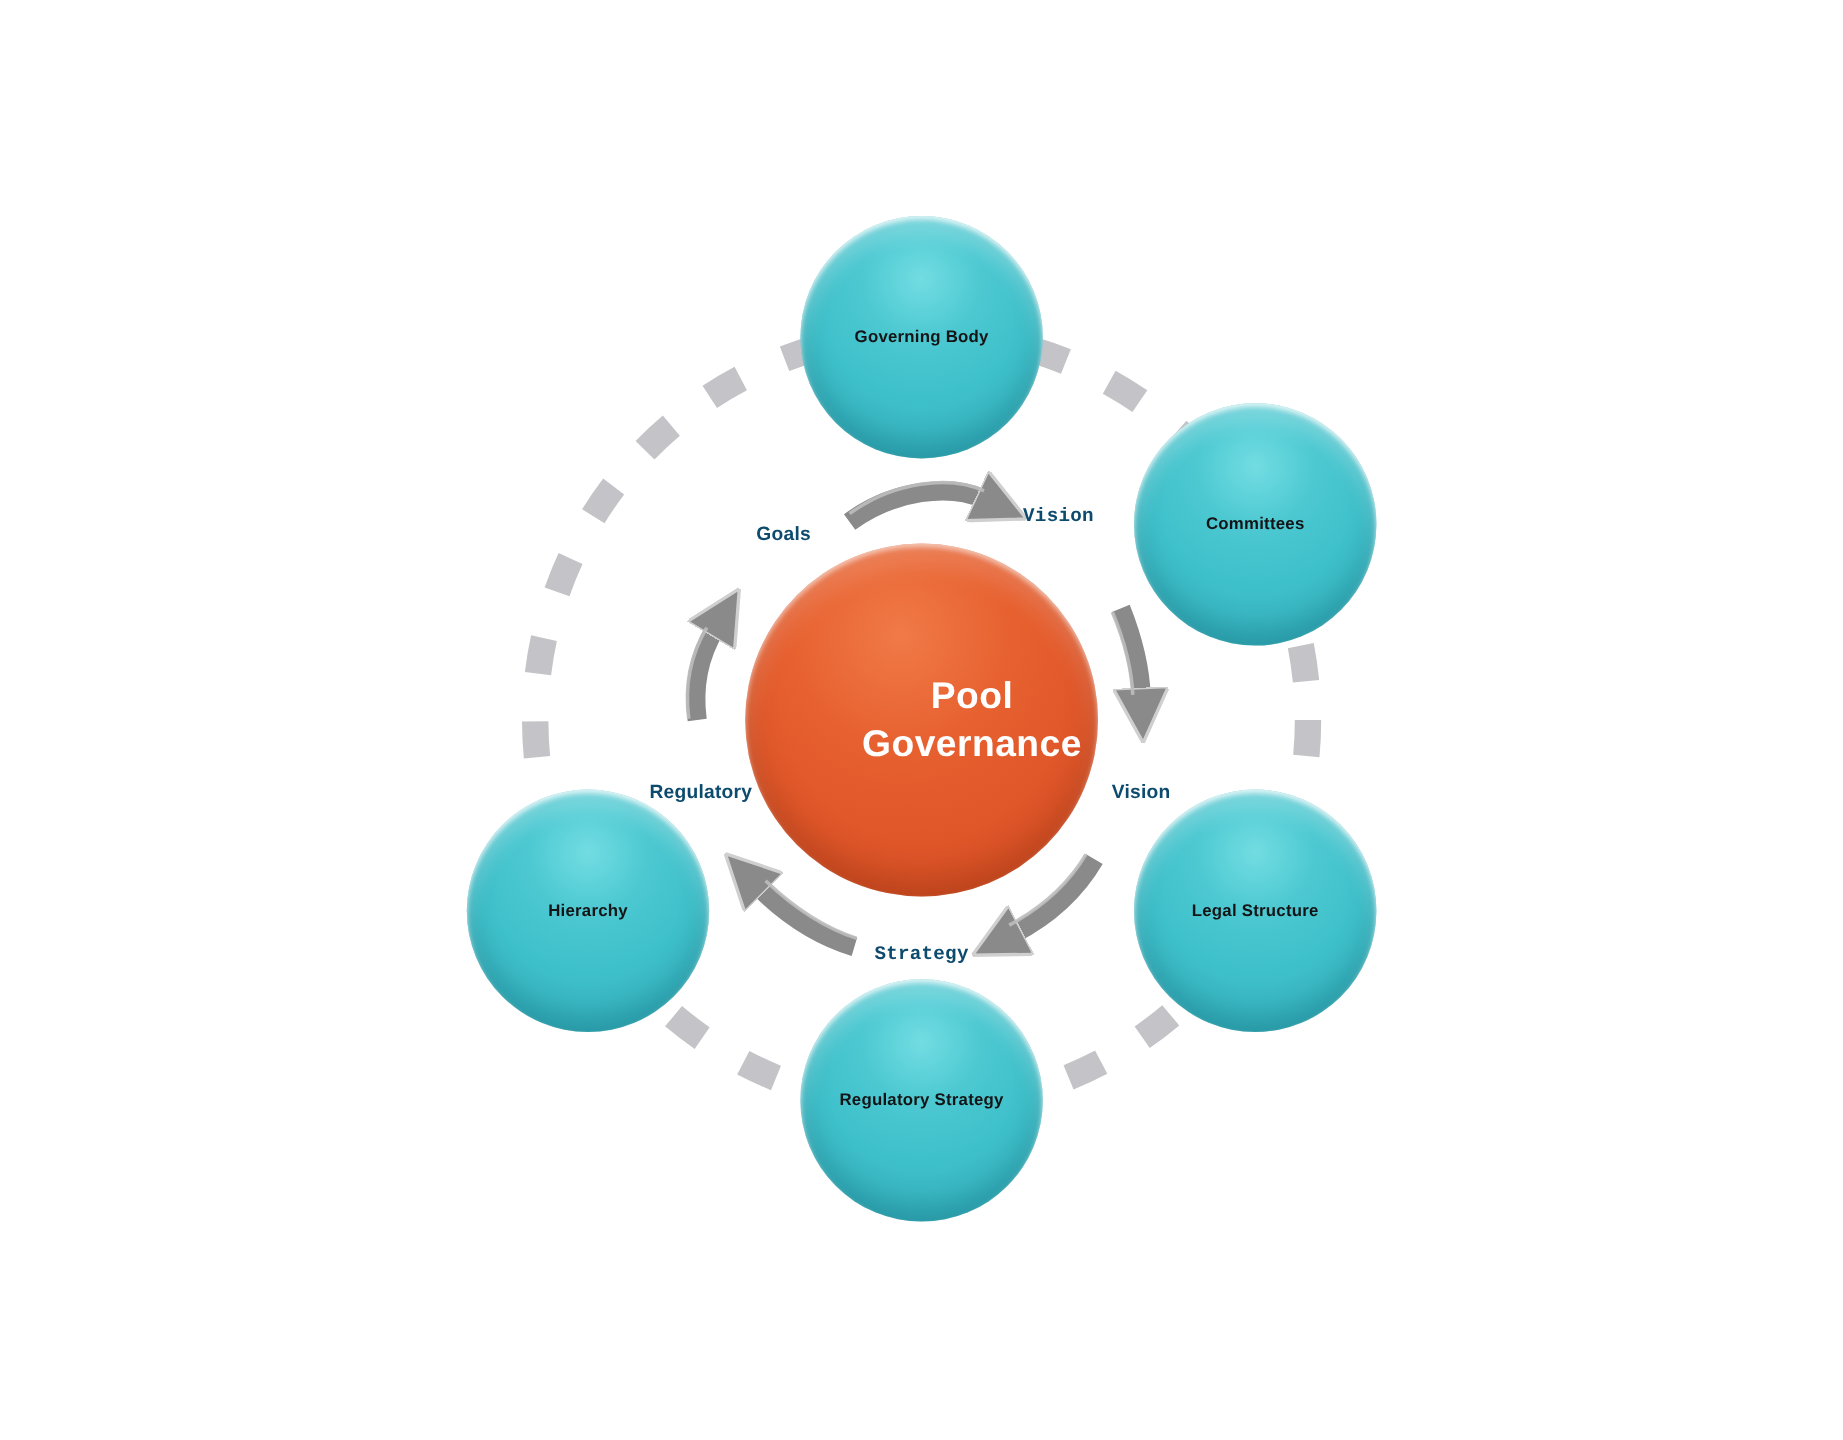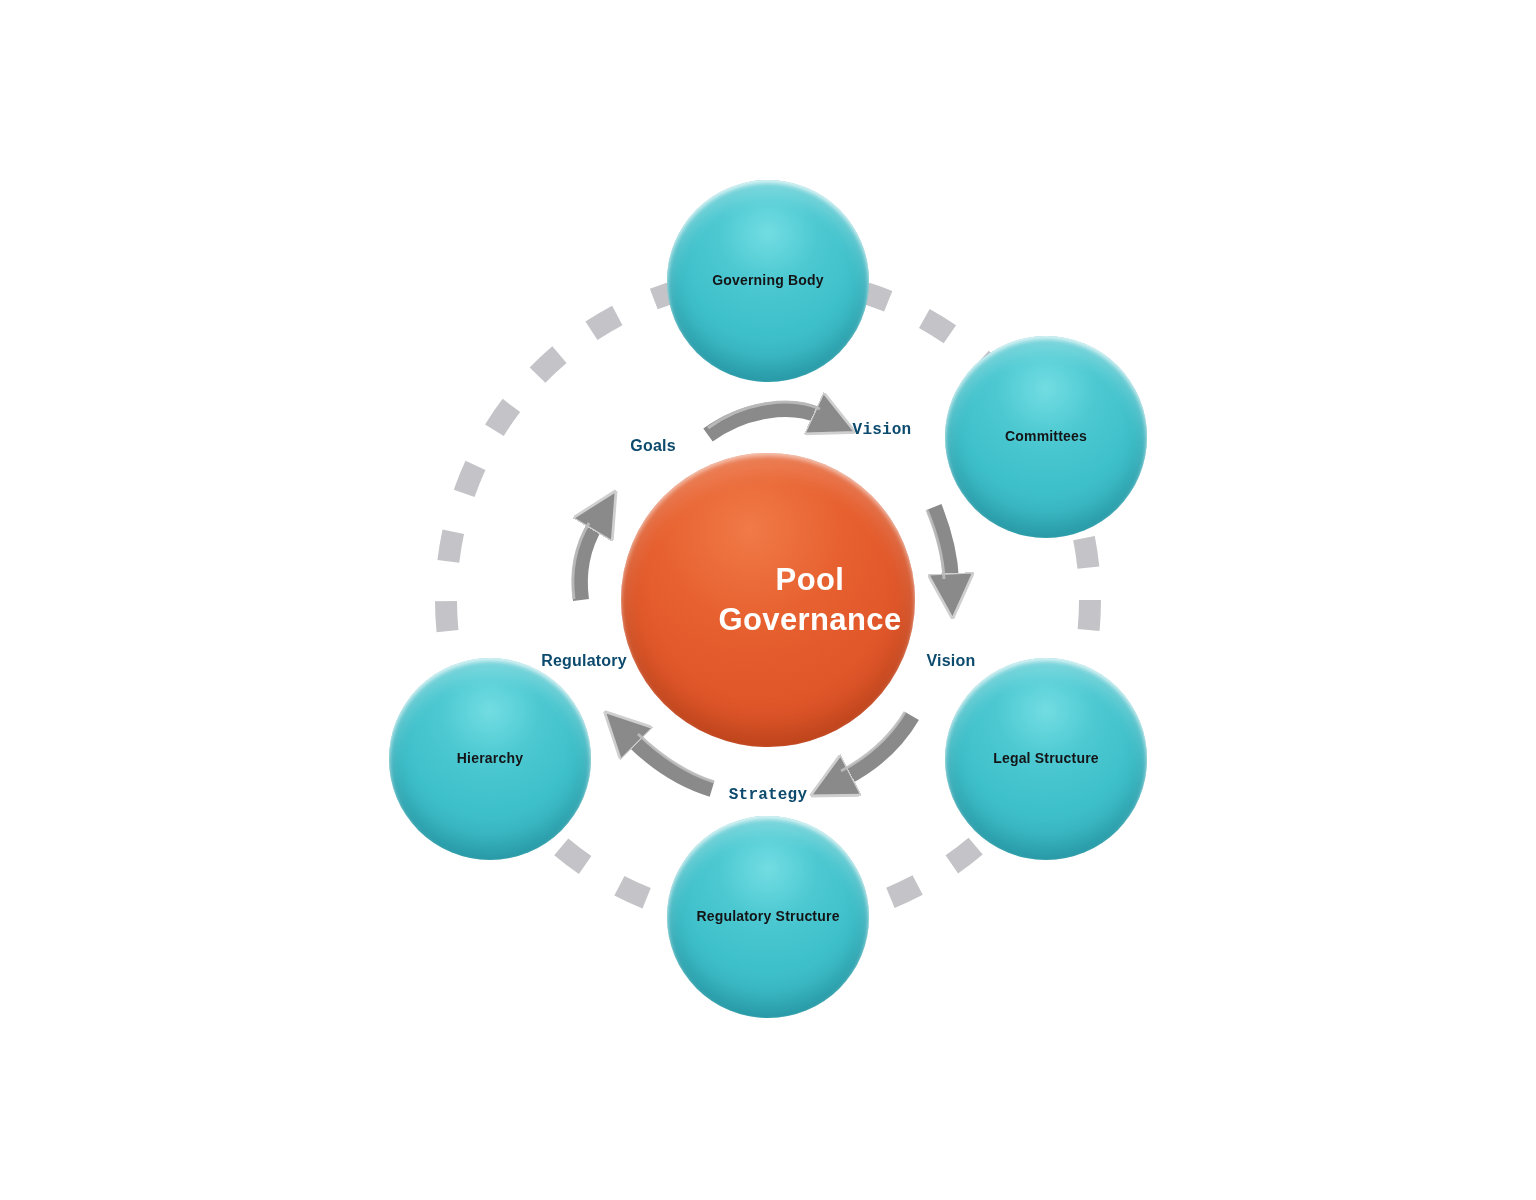--- a/index.html
+++ b/index.html
@@ -89,21 +89,21 @@
   <div class="node pos-top">
     <div class="label">Governing Body</div>
   </div>
   <div class="node pos-tr">
     <div class="label">Committees</div>
   </div>
   <div class="node pos-br">
     <div class="label">Legal Structure</div>
   </div>
   <div class="node pos-bot">
-    <div class="label">Regulatory Structure</div>
+    <div class="label">Regulatory Strategy</div>
   </div>
   <div class="node pos-bl">
     <div class="label">Hierarchy</div>
   </div>
 
   <div class="ring-label lbl-goals">Goals</div>
   <div class="ring-label lbl-vision">Vision</div>
   <div class="ring-label lbl-mission">Vision</div>
   <div class="ring-label lbl-strategy">Strategy</div>
   <div class="ring-label lbl-objectives">Regulatory</div>

